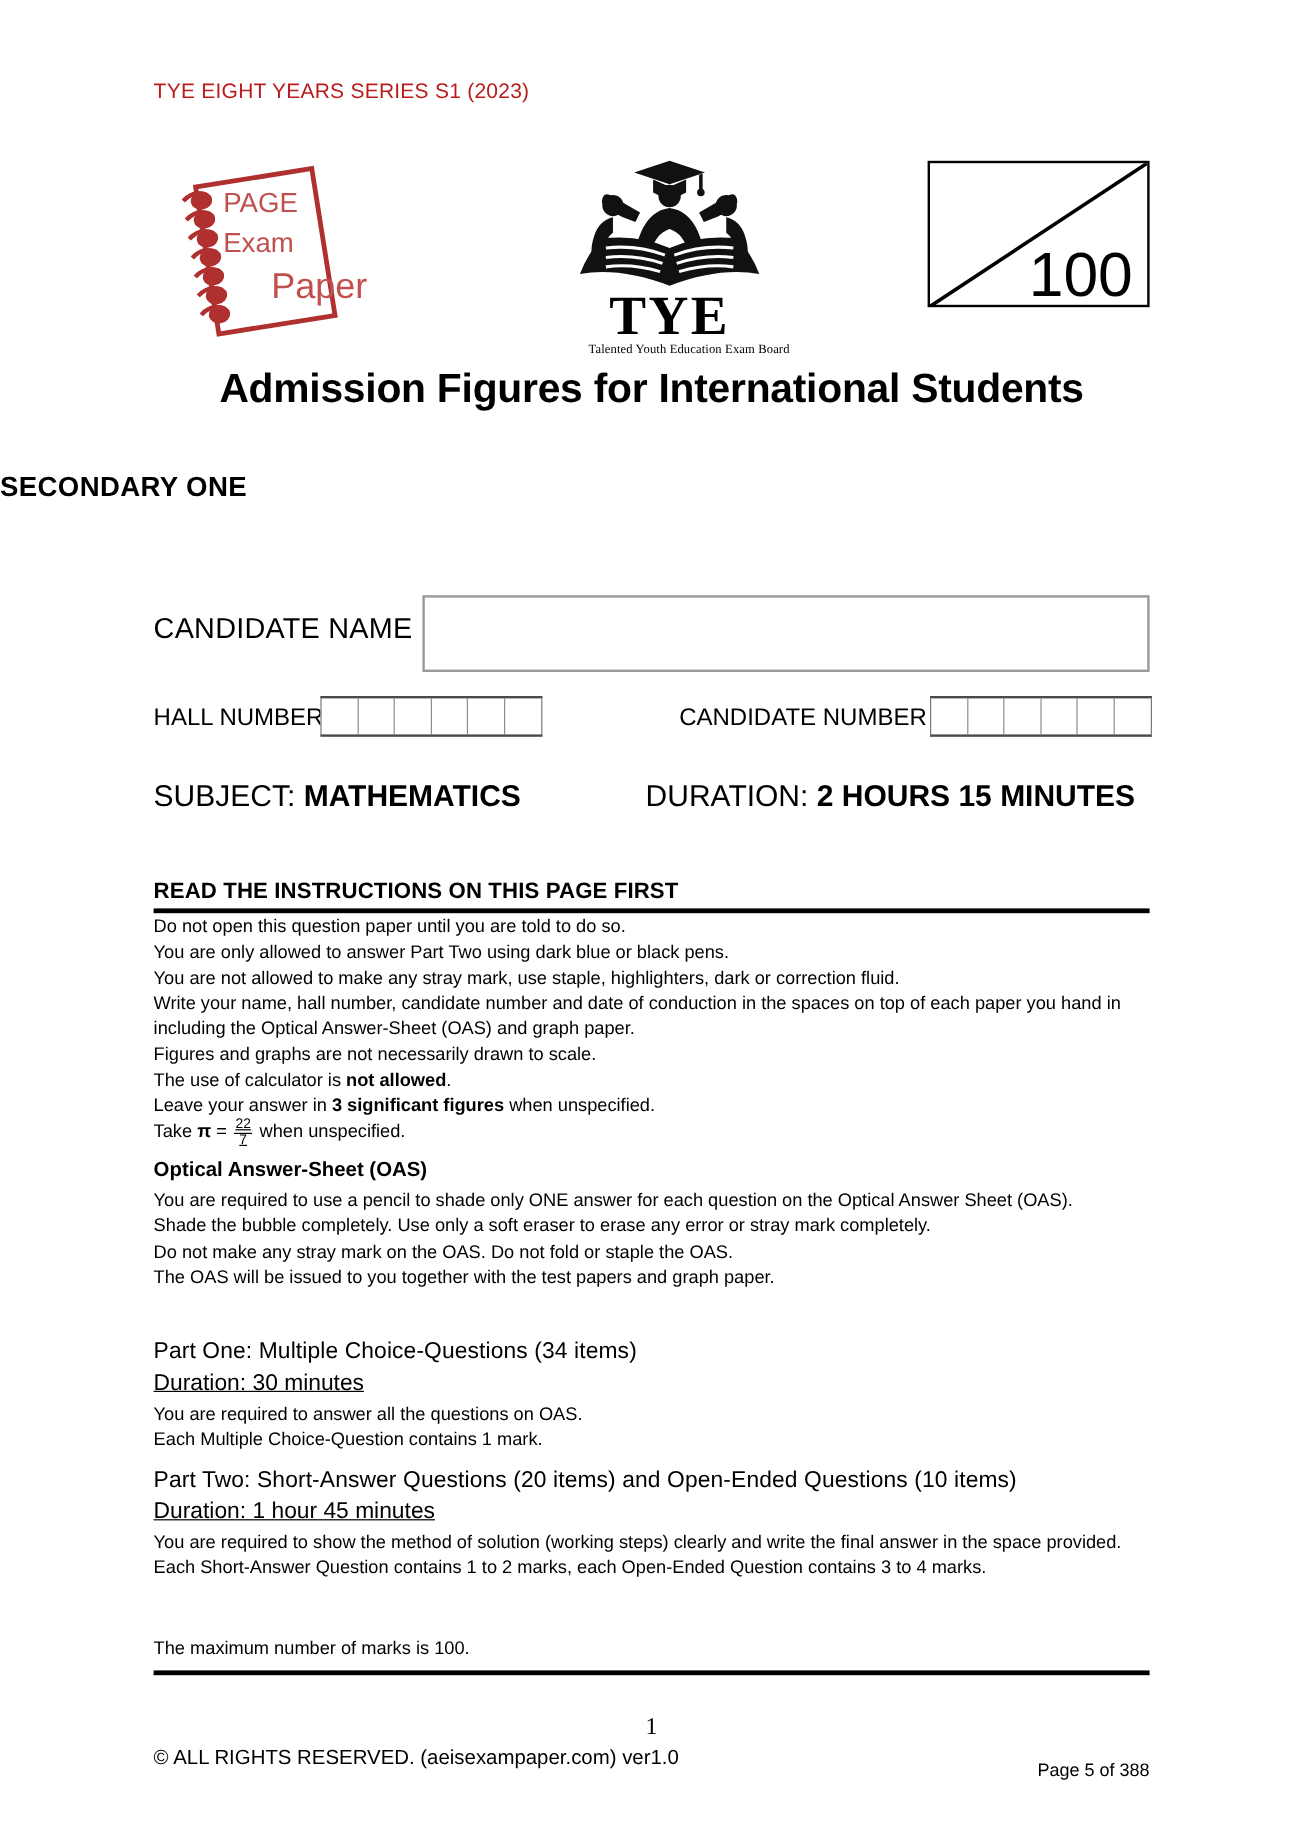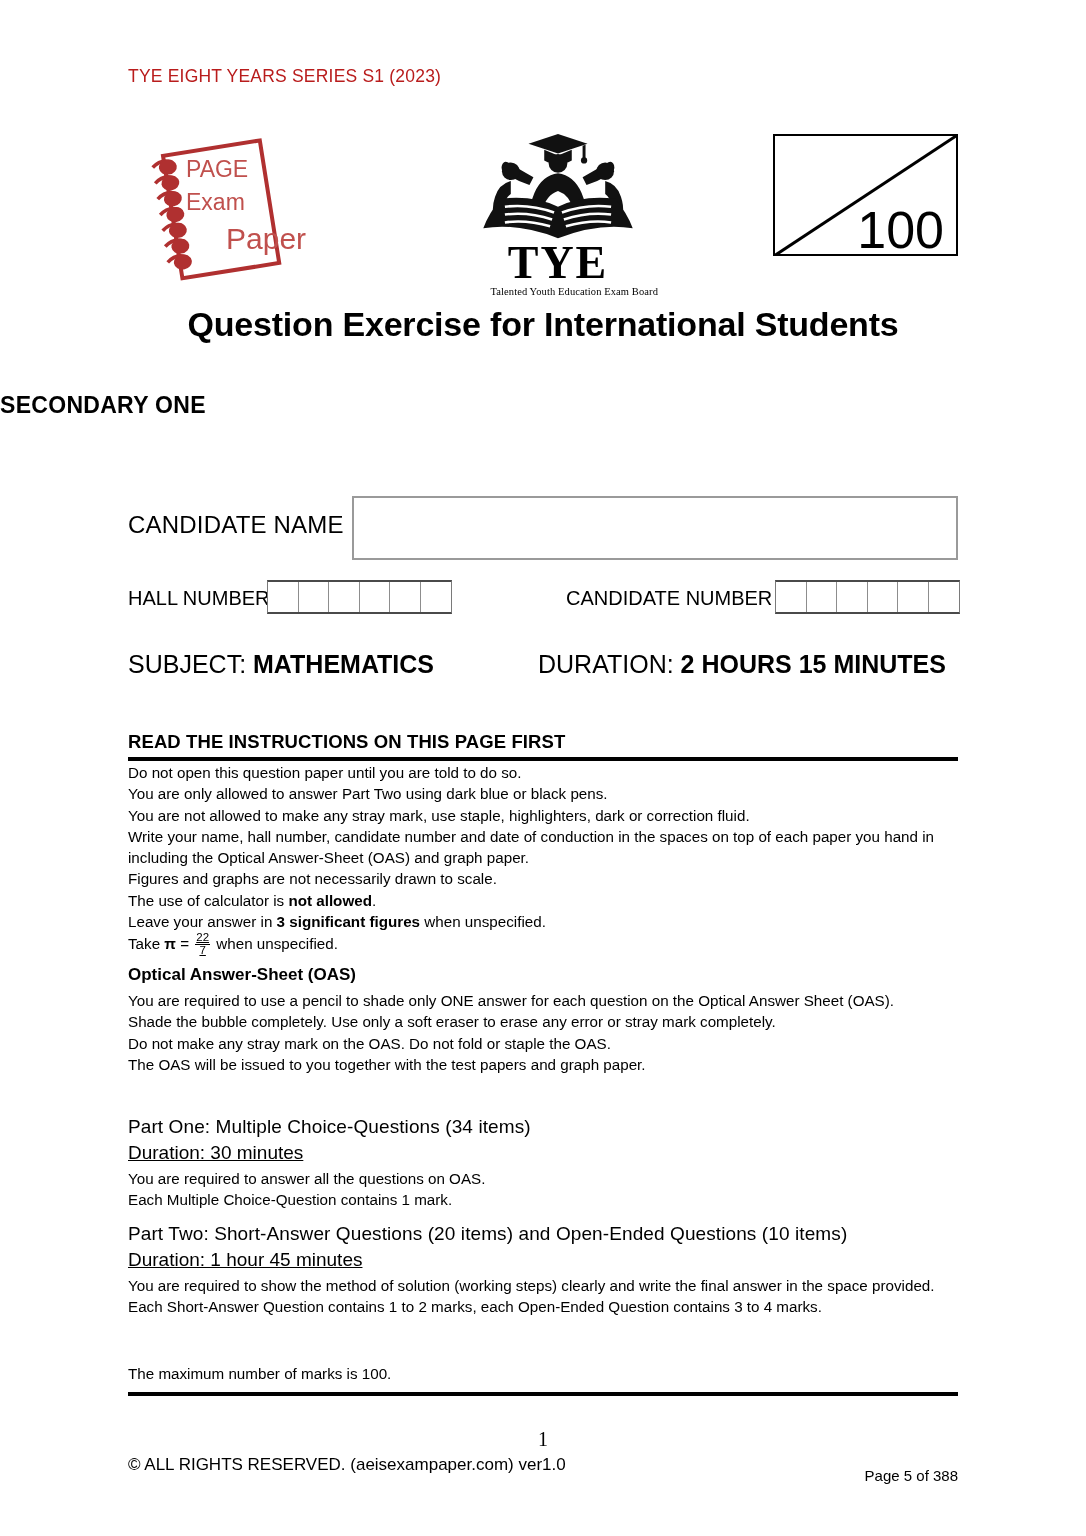--- a/index.html
+++ b/index.html
@@ -372,21 +372,21 @@
     </div>
 
     <div class="marks-box">
       <svg class="diag" viewBox="0 0 185 122" preserveAspectRatio="none" aria-hidden="true">
         <line x1="0" y1="122" x2="185" y2="0" stroke="#000" stroke-width="3" vector-effect="non-scaling-stroke"></line>
       </svg>
       <div class="marks-value">100</div>
     </div>
   </div>
 
-  <div class="main-title">Question Exercise for International Students</div>
+  <div class="main-title">Admission Figures for International Students</div>
   <div class="sub-title">SECONDARY ONE</div>
 
   <div class="cand-name-label">CANDIDATE NAME</div>
   <div class="cand-name-box"></div>
 
   <div class="hall-label">HALL NUMBER</div>
   <div class="cellbox" id="hall-cells">
       <div class="cell"></div>
       <div class="cell"></div>
       <div class="cell"></div>

